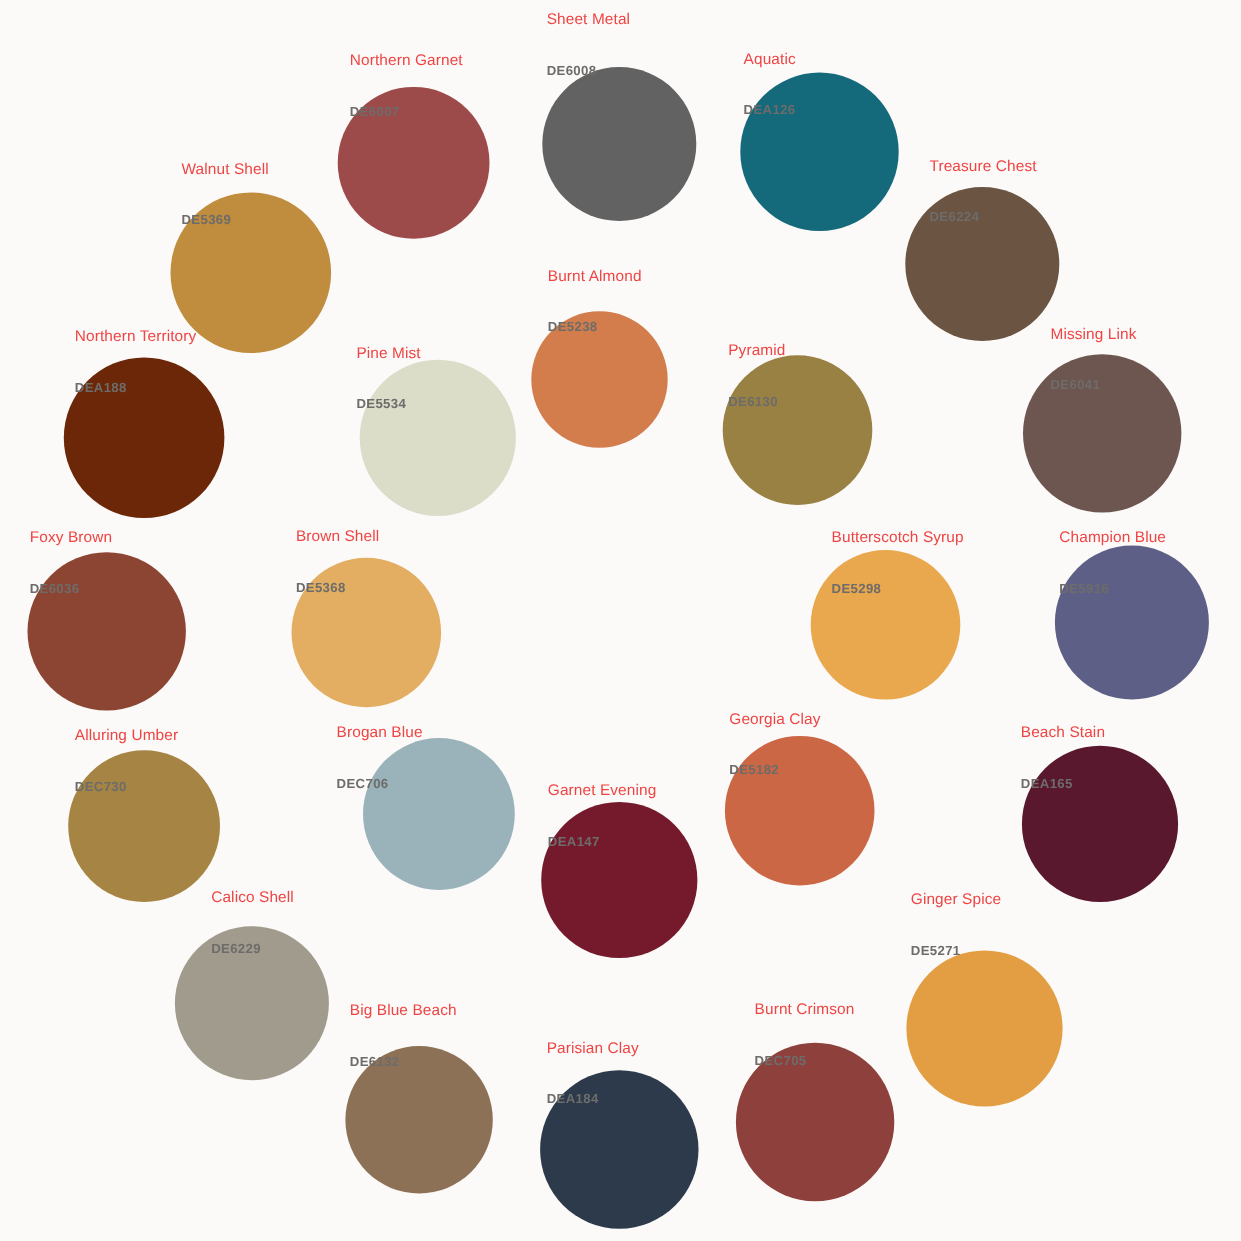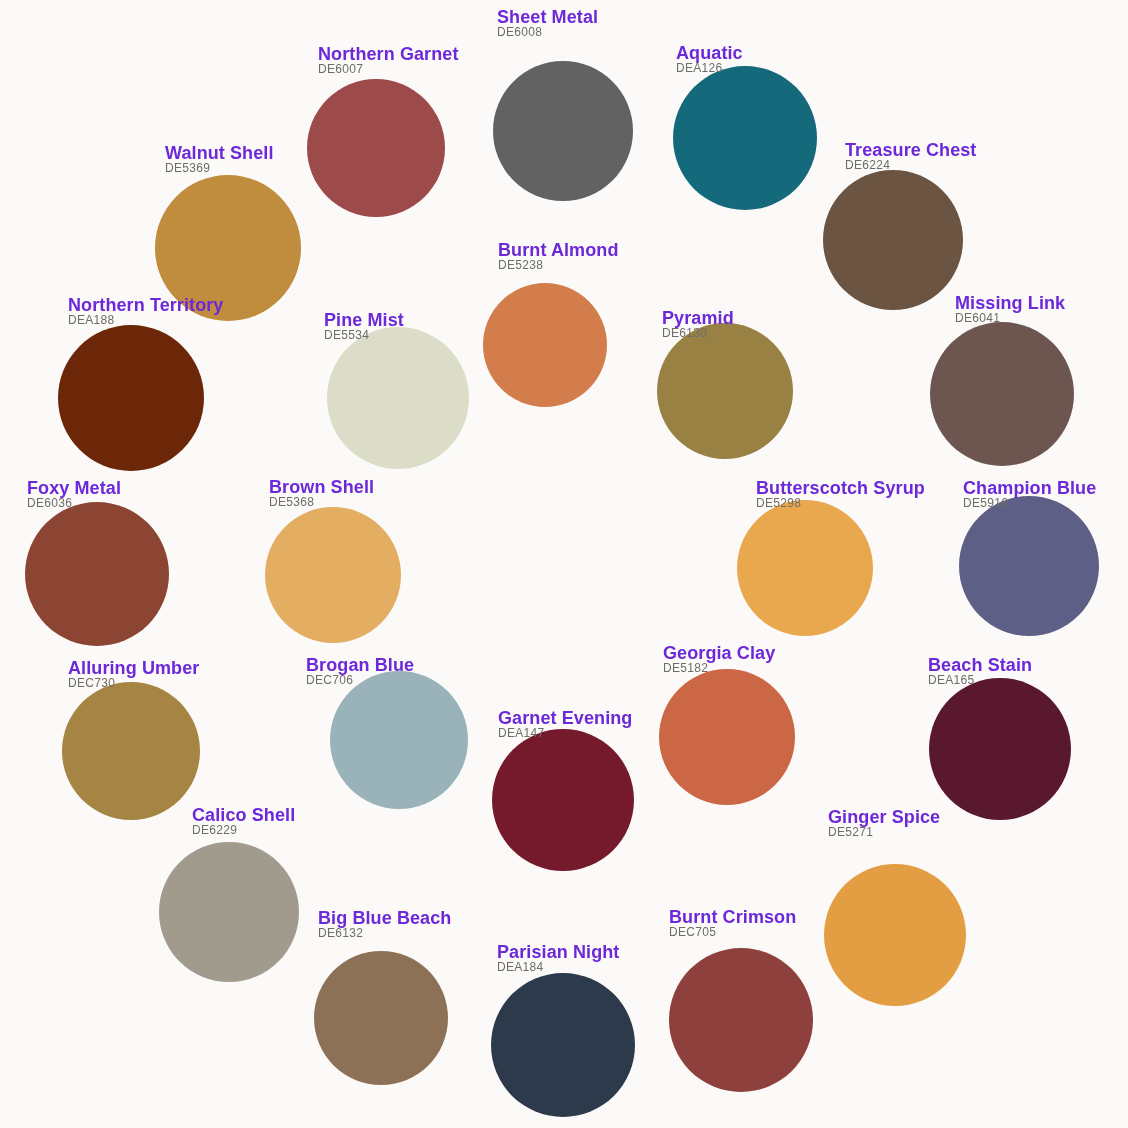--- a/index.html
+++ b/index.html
@@ -25,33 +25,34 @@
     top: 0;
   }
   .swatch-label {
     position: absolute;
     white-space: nowrap;
     left: 0;
     top: 0;
   }
   .swatch-name {
     display: block;
-    font-size: 18px;
-    font-weight: bold;
-    color: #6d28d9;
+    font-size: 14px;
+    font-weight: normal;
+    color: #ef4444;
     letter-spacing: 0.1px;
     line-height: 15px;
   }
   .swatch-code {
     display: block;
     font-size: 12px;
-    font-weight: normal;
+    font-weight: bold;
     color: #6d6c6a;
     letter-spacing: 0.3px;
     line-height: 15px;
+    margin-top: 32px;
   }
 </style>
 </head>
 <body>
 
 <div id="palette-canvas" style="width: 1128px; height: 1128px; background: rgb(251, 250, 248);">
     <div class="swatch" style="left: 0px; top: 0px;">
       <div class="swatch-dot" style="left: 493px; top: 61px; width: 140px; height: 140px; background: rgb(99, 98, 98);"></div>
       <div class="swatch-label" style="left: 497px; top: 10px;">
         <span class="swatch-name">Sheet Metal</span>
@@ -117,21 +118,21 @@
     <div class="swatch" style="left: 0px; top: 0px;">
       <div class="swatch-dot" style="left: 930px; top: 322px; width: 144px; height: 144px; background: rgb(109, 85, 80);"></div>
       <div class="swatch-label" style="left: 955px; top: 296px;">
         <span class="swatch-name">Missing Link</span>
         <span class="swatch-code">DE6041</span>
       </div>
     </div>
     <div class="swatch" style="left: 0px; top: 0px;">
       <div class="swatch-dot" style="left: 25px; top: 502px; width: 144px; height: 144px; background: rgb(140, 69, 50);"></div>
       <div class="swatch-label" style="left: 27px; top: 481px;">
-        <span class="swatch-name">Foxy Metal</span>
+        <span class="swatch-name">Foxy Brown</span>
         <span class="swatch-code">DE6036</span>
       </div>
     </div>
     <div class="swatch" style="left: 0px; top: 0px;">
       <div class="swatch-dot" style="left: 265px; top: 507px; width: 136px; height: 136px; background: rgb(227, 174, 98);"></div>
       <div class="swatch-label" style="left: 269px; top: 480px;">
         <span class="swatch-name">Brown Shell</span>
         <span class="swatch-code">DE5368</span>
       </div>
     </div>
@@ -200,25 +201,25 @@
     </div>
     <div class="swatch" style="left: 0px; top: 0px;">
       <div class="swatch-dot" style="left: 314px; top: 951px; width: 134px; height: 134px; background: rgb(140, 113, 87);"></div>
       <div class="swatch-label" style="left: 318px; top: 911px;">
         <span class="swatch-name">Big Blue Beach</span>
         <span class="swatch-code">DE6132</span>
       </div>
     </div>
     <div class="swatch" style="left: 0px; top: 0px;">
       <div class="swatch-dot" style="left: 669px; top: 948px; width: 144px; height: 144px; background: rgb(142, 65, 60);"></div>
-      <div class="swatch-label" style="left: 669px; top: 910px;">
+      <div class="swatch-label" style="left: 686px; top: 910px;">
         <span class="swatch-name">Burnt Crimson</span>
         <span class="swatch-code">DEC705</span>
       </div>
     </div>
     <div class="swatch" style="left: 0px; top: 0px;">
       <div class="swatch-dot" style="left: 491px; top: 973px; width: 144px; height: 144px; background: rgb(44, 58, 76);"></div>
       <div class="swatch-label" style="left: 497px; top: 945px;">
-        <span class="swatch-name">Parisian Night</span>
+        <span class="swatch-name">Parisian Clay</span>
         <span class="swatch-code">DEA184</span>
       </div>
     </div>
   </div>
 
 </body></html>

